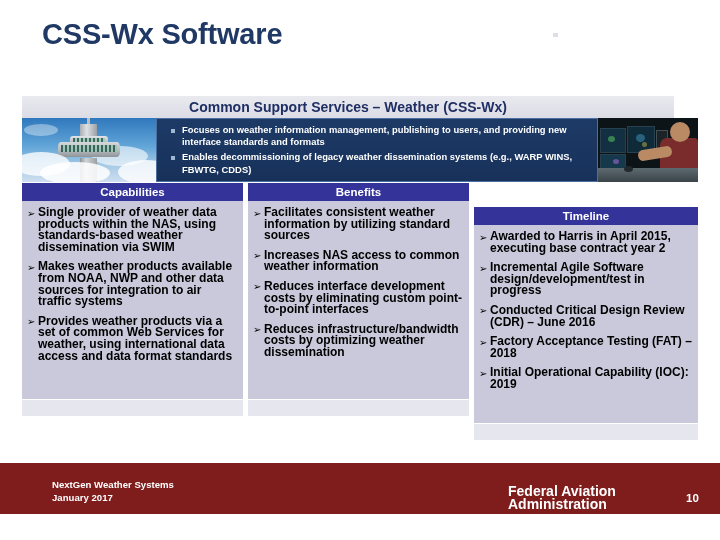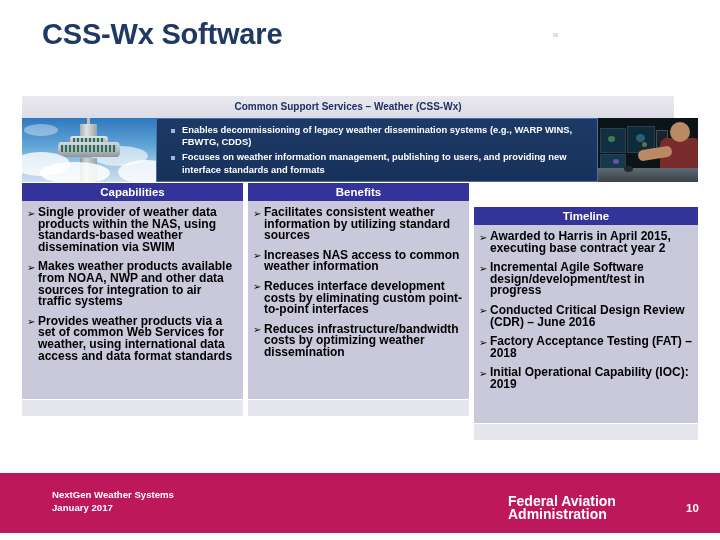--- a/index.html
+++ b/index.html
@@ -51,21 +51,21 @@
     height: 86px;
   }
   .banner-title {
     position: absolute;
     left: 0;
     top: 0;
     width: 652px;
     height: 22px;
     background: linear-gradient(to bottom, #e9e9ef 0%, #dcdce6 100%);
     text-align: center;
-    font-size: 10px;
+    font-size: 14px;
     font-weight: bold;
     color: #1f2f63;
     line-height: 22px;
     white-space: nowrap;
   }
   .banner-body {
     position: absolute;
     left: 0;
     top: 22px;
     width: 676px;
@@ -325,24 +325,24 @@
     font-size: 12px;
     font-weight: bold;
     color: #000000;
     line-height: 11.6px;
   }
 
   
   .footer {
     position: absolute;
     left: 0;
-    top: 473px;
+    top: 463px;
     width: 720px;
-    height: 60px;
-    background: #be185d;
+    height: 51px;
+    background: #7f1d1d;
   }
   .f-left {
     position: absolute;
     left: 52px;
     top: 16px;
     font-size: 9.6px;
     font-weight: bold;
     color: #ffffff;
     line-height: 12.5px;
   }
@@ -388,25 +388,25 @@
         <div class="tower-cab"></div>
         <div class="tower-glass"></div>
         <div class="cloud c1"></div>
         <div class="cloud c4"></div>
         <div class="cloud c2"></div>
       </div>
 
       <div class="banner-text">
         <div class="bn-bullet">
           <span class="bn-sq"></span>
-          <span class="bn-tx">Enables decommissioning of legacy weather dissemination systems (e.g., WARP WINS, FBWTG, CDDS)</span>
+          <span class="bn-tx">Focuses on weather information management, publishing to users, and providing new interface standards and formats</span>
         </div>
         <div class="bn-bullet">
           <span class="bn-sq"></span>
-          <span class="bn-tx">Focuses on weather information management, publishing to users, and providing new interface standards and formats</span>
+          <span class="bn-tx">Enables decommissioning of legacy weather dissemination systems (e.g., WARP WINS, FBWTG, CDDS)</span>
         </div>
       </div>
 
       <div class="photo-console">
         <div class="mon m1"></div>
         <div class="mon m2"></div>
         <div class="mon m3"></div>
         <div class="mon-blip b1"></div>
         <div class="mon-blip b2"></div>
         <div class="mon-blip b3"></div>

